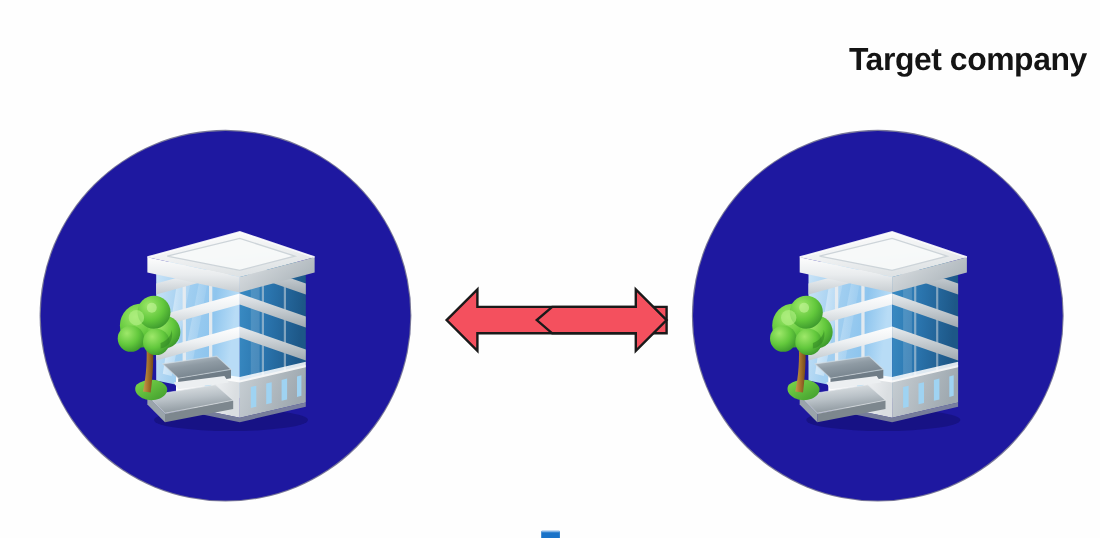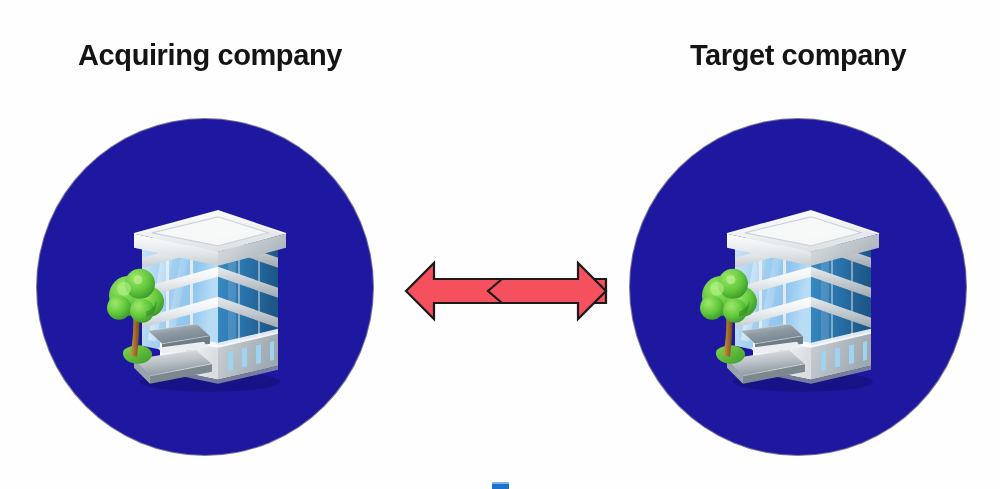--- a/index.html
+++ b/index.html
@@ -91,23 +91,22 @@
     background: #1a73c8;
     border-top: 2px solid #7fb2e5;
     border-radius: 1px;
   }
 </style>
 </head>
 <body>
 
 <div id="stage" style="background: rgb(254, 254, 254);">
 
-  <div class="panel-title" id="title-left" style="color: rgb(20, 20, 20); font-size: 29px;">Acquiring company</div>
-
-  <div class="panel-title" id="title-right" style="color: rgb(20, 20, 20); font-size: 29px;">Target company</div>
+
+  <div class="panel-title" id="title-right" style="color: rgb(20, 20, 20); font-size: 29px; text-align: right;">Target company</div>
 
   <div class="company-node" id="node-left">
     <div class="company-circle" style="background: rgb(30, 24, 160);"></div>
     <div class="building-wrap">
       <svg viewBox="0 0 210 215" xmlns="http://www.w3.org/2000/svg">
         <defs>
           <linearGradient id="gFront" x1="0" y1="0" x2="1" y2="0.25">
             <stop offset="0" stop-color="#cfe6f8"></stop>
             <stop offset="0.35" stop-color="#a6d1f1"></stop>
             <stop offset="0.75" stop-color="#8ec5ee"></stop>

